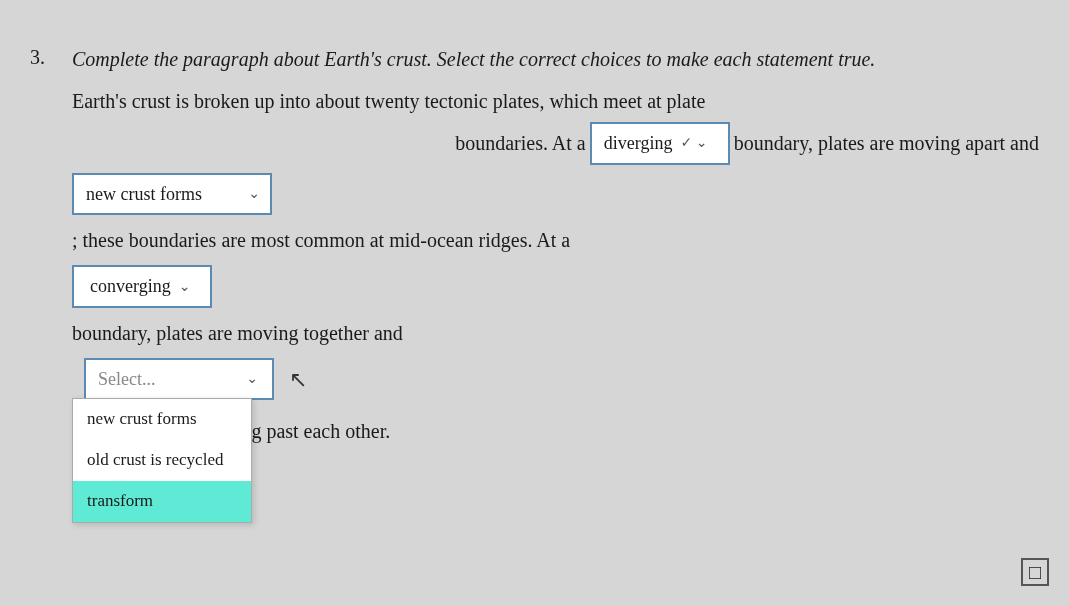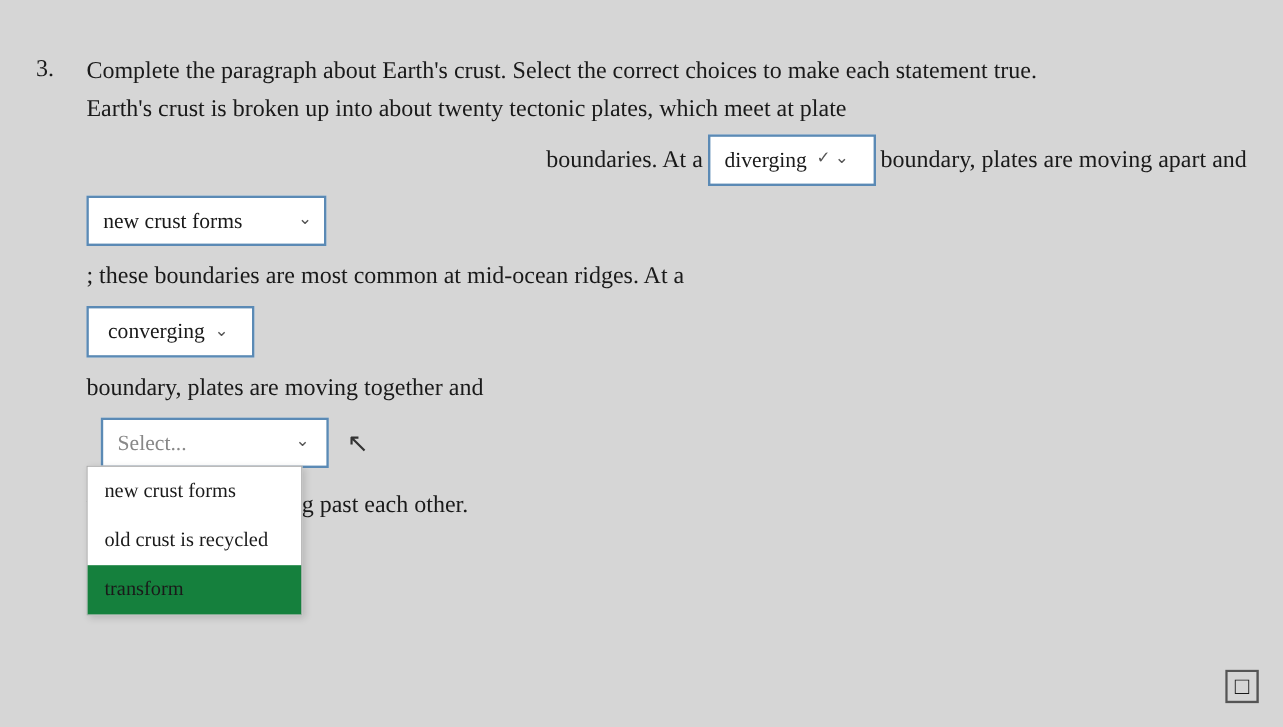--- a/index.html
+++ b/index.html
@@ -38,21 +38,23 @@
       min-width: 24px;
     }
 
     .question-body {
       flex: 1;
       line-height: 1.6;
     }
 
     .question-instructions {
       font-size: 20px;
+      margin-bottom: 10px;
       line-height: 1.5;
+      font-style: italic;
     }
 
     .paragraph-text {
       font-size: 20px;
       line-height: 1.7;
     }
 
     .dropdown-select {
       display: inline-flex;
       align-items: center;
@@ -187,21 +189,21 @@
         
         <span style="margin-left:10px; font-size:22px; color:#333; vertical-align:middle;">↖</span>
       </div>
 
       
       <div style="display:flex; flex-direction:row; align-items:flex-start; position:relative;">
 
         <div style="position:absolute; top:-10px; left:0; background:white; border:1px solid #aaa; min-width:180px; z-index:10; box-shadow:2px 2px 6px rgba(0,0,0,0.15);">
           <div class="dropdown-menu-item">new crust forms</div>
           <div class="dropdown-menu-item">old crust is recycled</div>
-          <div class="dropdown-menu-item" style="background:#15803d;">transform</div>
+          <div class="dropdown-menu-item" style="background:#5eead4;">transform</div>
         </div>
 
         <div style="margin-left:200px;">
         </div>
       </div>
 
       
       <div style="margin-top: 6px;">
         <span>where plates are sliding past each other.</span>
       </div>

